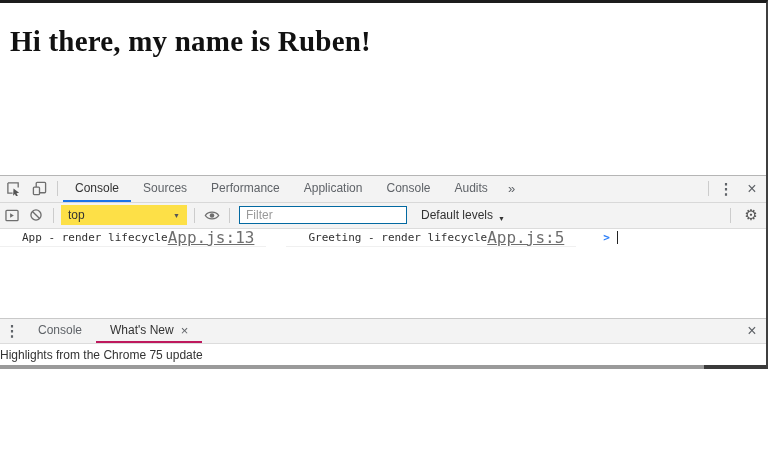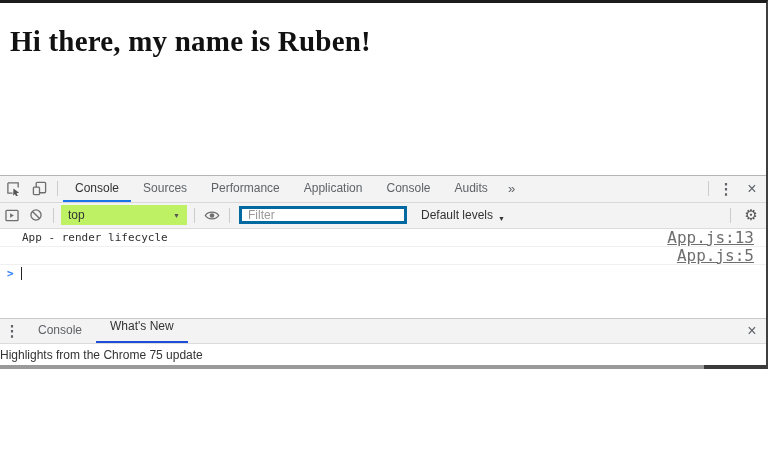--- a/index.html
+++ b/index.html
@@ -40,52 +40,52 @@
   .tabbar-right { margin-left:auto; display:flex; align-items:stretch; }
   .kebab { display:flex; align-items:center; justify-content:center; width:24px; font-size:15px; font-weight:bold; color:#5f6368; cursor:pointer; }
   .closeX { display:flex; align-items:center; justify-content:center; width:28px; font-size:16px; color:#5f6368; cursor:pointer; }
 
   .ctoolbar {
     height:26px; background:#f3f3f3; border-bottom:1px solid #dcdcdc;
     display:flex; align-items:center; flex-shrink:0;
   }
   .ct-iconbtn { display:flex; align-items:center; justify-content:center; width:24px; cursor:pointer; }
   .ctx-select {
-    width:126px; height:20px; background:#bef264; display:flex; align-items:center;
+    width:126px; height:20px; background:#fde047; display:flex; align-items:center;
     justify-content:space-between; padding:0 7px; color:#333; cursor:pointer; margin:0 2px;
   }
   .dd-arrow { font-size:7px; color:#555; }
   .filter-input {
-    width:168px; height:18px; border:3px solid #0369a1; background:#fff;
+    width:168px; height:18px; border:1px solid #0369a1; background:#fff;
     font-family:"Liberation Sans", sans-serif; font-size:12px; color:#7f1d1d;
     padding:0 6px; outline:none; margin-left:4px;
   }
   .filter-input::placeholder { color:#9a9a9a; }
   .levels { display:flex; align-items:flex-end; gap:5px; margin-left:14px; color:#333; cursor:pointer; }
   .ct-spacer { flex:1; }
   .gear { font-size:15px; color:#555; width:30px; text-align:center; cursor:pointer; }
 
-  .console-out { flex:1; background:#fff; display:flex; flex-direction:column; overflow:hidden; }
+  .console-out { flex:1; background:#fff; display:flex; flex-direction:row; overflow:hidden;gap:20px; }
   .msg-row {
     height:18px; border-bottom:1px solid #f0f0f0; display:flex; align-items:center;
     font-family:"DejaVu Sans Mono", monospace; font-size:11px; color:#303030;
     padding-left:22px; padding-right:12px;
   }
   .src-link { margin-left:auto; color:#6e6e6e; text-decoration:underline; cursor:pointer; font-size:16px; }
   .prompt-row { height:18px; display:flex; align-items:center; padding-left:7px; }
   .prompt-chevron { color:#2d7ff9; font-family:"DejaVu Sans Mono", monospace; font-weight:bold; font-size:11px; }
   .caret { display:inline-block; width:1px; height:13px; background:#222; margin-left:7px; }
   .out-filler { flex:1; background:#fff; }
 
   .drawer-tabbar {
     height:26px; background:#f3f3f3; border-top:1px solid #c9c9c9; border-bottom:1px solid #dcdcdc;
     display:flex; align-items:stretch; flex-shrink:0;
   }
   .drawer-tab { display:flex; align-items:center; padding:0 14px; gap:7px; cursor:pointer; border-bottom:2px solid transparent; color:#5f6368; }
-  .drawer-tab.active { color:#333; border-bottom:2px solid #1d4ed8;flex-direction:column; }
+  .drawer-tab.active { color:#333; border-bottom:2px solid #be185d; }
   .tab-x { font-size:13px; color:#5f6368; cursor:pointer; }
   .drawer-header {
     height:21px; background:#fff; display:flex; align-items:center;
     padding-left:0; font-size:12px; color:#333; flex-shrink:0;
   }
 
   .bottom-strip {
     height:4px; flex-shrink:0;
     background:linear-gradient(90deg, #9a9a9a calc(100% - 62px), #3a3a3a calc(100% - 62px));
   }
@@ -190,20 +190,21 @@
       <div class="vsep"></div>
       <div class="gear">⚙</div>
     </div>
 
     <div class="console-out">
       <div class="msg-row">
         <span>App - render lifecycle</span>
         <span class="src-link">App.js:13</span>
       </div>
       <div class="msg-row">
+        <span>Greeting - render lifecycle</span>
         <span class="src-link">App.js:5</span>
       </div>
       <div class="prompt-row">
         <span class="prompt-chevron">&gt;</span>
         <span class="caret"></span>
       </div>
       <div class="out-filler"></div>
     </div>
 
     <div class="drawer-tabbar">

